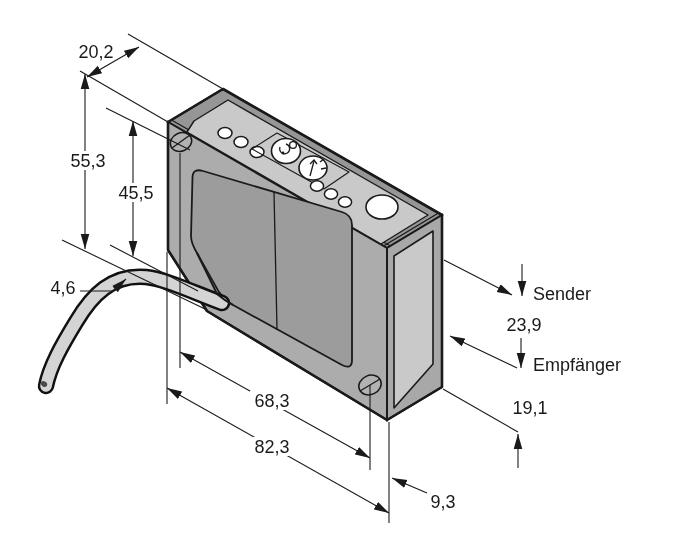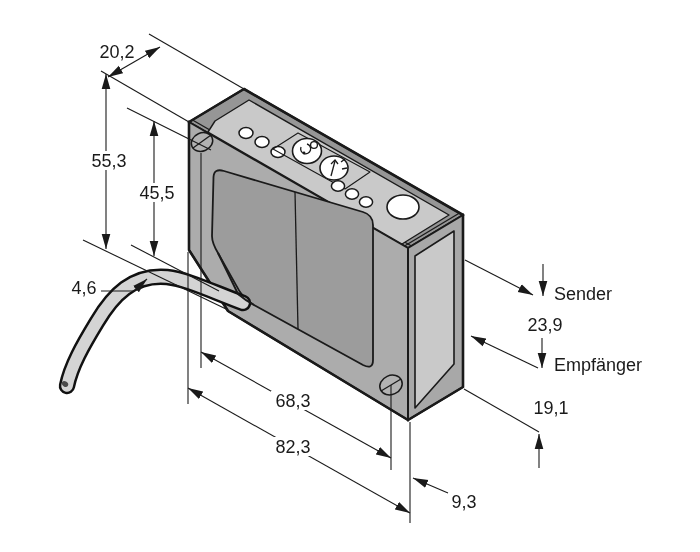--- a/index.html
+++ b/index.html
@@ -1,16 +1,16 @@
 <!DOCTYPE html>
 <html><head>
 <meta charset="utf-8">
 <style>
   html,body{margin:0;padding:0;background:#ffffff;}
-  .stage{position:relative;width:628px;height:552px;background:#ffffff;overflow:hidden;padding-left:21px;}
+  .stage{position:relative;width:628px;height:552px;background:#ffffff;overflow:hidden;}
   svg{display:block;}
   text{font-family:"Liberation Sans","DejaVu Sans",sans-serif;font-size:18px;fill:#1a1a1a;}
   .dimline{stroke:#1a1a1a;stroke-width:1.1;fill:none;}
   .extline{stroke:#1a1a1a;stroke-width:1.1;fill:none;}
   .edge2{stroke:#1a1a1a;stroke-width:2;fill:none;}
   .edge1{stroke:#1a1a1a;stroke-width:1.3;fill:none;}
   .silhouette{stroke:#1a1a1a;stroke-width:2.6;fill:none;stroke-linejoin:round;}
   .whitebg{fill:#ffffff;}
 </style>
 </head>

